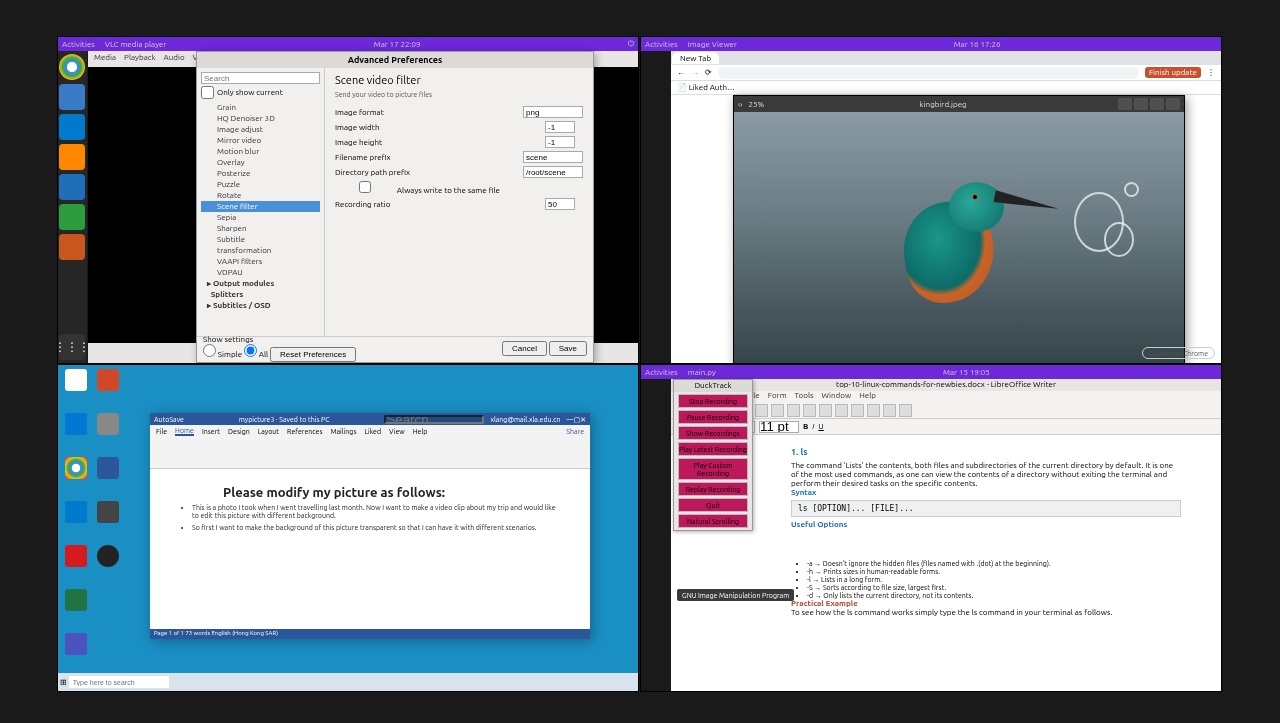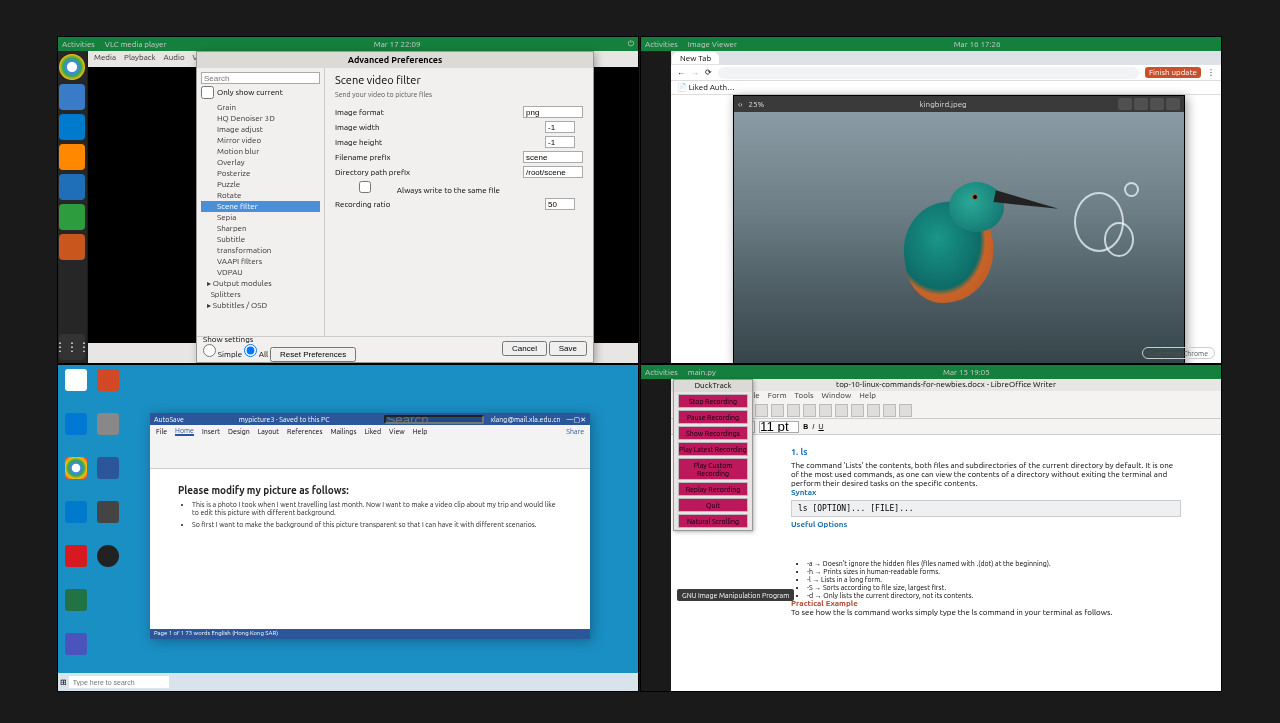--- a/index.html
+++ b/index.html
@@ -2,21 +2,21 @@
 <html><head>
 <meta charset="utf-8">
 <style>
 * { box-sizing: border-box; margin: 0; padding: 0; }
 body { font-family: Ubuntu, Arial, sans-serif; background: #1a1a1a; width: 1280px; height: 723px; overflow: hidden; position: relative; font-size: 10px; }
 .quad { position: absolute; border: 1px solid #000; overflow: hidden; }
 .q1 { left: 57px; top: 36px; width: 582px; height: 328px; }
 .q2 { left: 640px; top: 36px; width: 582px; height: 328px; }
 .q3 { left: 57px; top: 364px; width: 582px; height: 328px; background: #1a8fc4; }
 .q4 { left: 640px; top: 364px; width: 582px; height: 328px; }
-.topbar { height: 14px; background: #15803d; color: #ccc; display: flex; align-items: center; font-size: 8px; padding: 0 4px; }
+.topbar { height: 14px; background: #6d28d9; color: #ccc; display: flex; align-items: center; font-size: 8px; padding: 0 4px; }
 .topbar .center { flex:1; text-align:center; }
 .topbar .right { display:flex; gap:4px; }
 .dock { position: absolute; left: 57px; width: 30px; background: rgba(40,40,40,0.9); display: flex; flex-direction: column; gap: 4px; padding: 4px 2px; }
 .dock1 { top: 50px; height: 314px; }
 .dock2 { top: 378px; height: 314px; }
 .dockicon { width: 26px; height: 26px; border-radius: 4px; display:flex; align-items:center; justify-content:center; font-size:12px; color:#fff; }
 .chrome { background: radial-gradient(circle,#fff 25%,#4285f4 30%,#34a853 50%,#fbbc05 70%,#ea4335 90%); border-radius:50%; }
 .bird { background:#3a7bc8; }
 .vsc { background:#007acc; }
 .vlc { background:#ff8800; }
@@ -31,21 +31,21 @@
 .controls { position:absolute; left:0; right:0; bottom:0; height:20px; background:#e8e6e4; }
 .advpref { position:absolute; left:138px; top:14px; width:398px; height:312px; background:#f2f0ee; border:1px solid #999; box-shadow:2px 2px 8px rgba(0,0,0,.3); }
 .advpref-title { height:16px; background:#dcdad7; text-align:center; font-size:9px; line-height:16px; font-weight:bold; }
 .adv-body { display:flex; height:calc(100% - 42px); }
 .adv-left { width:128px; border-right:1px solid #ccc; padding:4px; font-size:8px; }
 .adv-search { width:100%; height:12px; border:1px solid #aaa; font-size:8px; padding:0 2px; margin-bottom:2px; }
 .adv-check { font-size:8px; display:flex; gap:3px; align-items:center; margin-bottom:3px; }
 .adv-tree { font-size:8px; color:#333; max-height: 220px; overflow:hidden; }
 .adv-tree div { padding:1px 2px 1px 16px; }
 .adv-tree .sel { background:#4a90d9; color:#fff; }
-.adv-tree .top { padding-left:6px; }
+.adv-tree .top { padding-left:6px;font-weight:bold; }
 .adv-right { flex:1; padding:6px 10px; font-size:8px; }
 .adv-right h3 { font-size:11px; font-weight:normal; margin-bottom:4px; }
 .adv-right .sub { font-size:7px; color:#555; margin-bottom:8px; }
 .frow { display:flex; justify-content:space-between; align-items:center; margin:3px 0; font-size:8px; }
 .frow input { width:60px; height:12px; border:1px solid #aaa; font-size:8px; padding:0 2px; }
 .frow .spin { width:38px; display:flex; }
 .frow .spin input { width:30px; }
 .adv-foot { height:24px; border-top:1px solid #ccc; padding:2px 6px; display:flex; justify-content:space-between; align-items:center; font-size:8px; }
 .adv-foot button { font-size:8px; padding:1px 8px; }
 .q2-body { position:absolute; left:30px; top:14px; right:0; bottom:0; background:#fff; }
@@ -72,21 +72,21 @@
 .wi .ic { width:22px; height:22px; margin:0 auto 1px; border-radius:3px; }
 .wicons2 { position:absolute; left:36px; top:4px; display:flex; flex-direction:column; gap:14px; }
 .word { position:absolute; left:92px; top:48px; width:440px; height:226px; background:#fff; box-shadow:2px 2px 12px rgba(0,0,0,.3); }
 .word-title { height:12px; background:#2b579a; color:#fff; font-size:7px; display:flex; align-items:center; padding:0 4px; }
 .word-title .wt { flex:1; text-align:center; }
 .word-srch { width:100px; height:9px; background:#1e4a85; border-radius:2px; }
 .word-tabs { height:12px; background:#f3f3f3; font-size:7px; display:flex; gap:8px; padding:0 6px; align-items:center; }
 .word-tabs span.act { border-bottom:2px solid #2b579a; color:#2b579a; }
 .ribbon { height:32px; background:#f3f3f3; border-bottom:1px solid #ccc; }
 .doc { padding:16px 28px; font-size:8px; color:#222; }
-.doc b { font-size:10px; }
+.doc b { font-size:13px;margin-left:45px; }
 .doc ul { margin:4px 0 0 14px; }
 .doc li { margin-bottom:4px; font-size:7px; }
 .word-status { position:absolute; bottom:0; left:0; right:0; height:10px; background:#2b579a; color:#fff; font-size:6px; padding:0 4px; }
 .q4-body { position:absolute; left:30px; top:14px; right:0; bottom:0; background:#fff; }
 .lo-title { height:12px; background:#e8e6e4; text-align:center; font-size:8px; line-height:12px; }
 .lo-menu { height:12px; background:#f5f3f1; font-size:8px; display:flex; gap:8px; padding:0 6px; color:#333; }
 .lo-tb1 { height:16px; background:#f5f3f1; border-bottom:1px solid #ccc; display:flex; gap:3px; padding:1px 4px; align-items:center; }
 .lo-tb1 span { width:13px; height:13px; background:#ddd; border:1px solid #bbb; }
 .lo-tb2 { height:16px; background:#f5f3f1; border-bottom:1px solid #ccc; display:flex; gap:4px; padding:1px 4px; align-items:center; font-size:8px; }
 .lo-doc { padding:12px 40px 12px 120px; font-size:8px; position:relative; }

